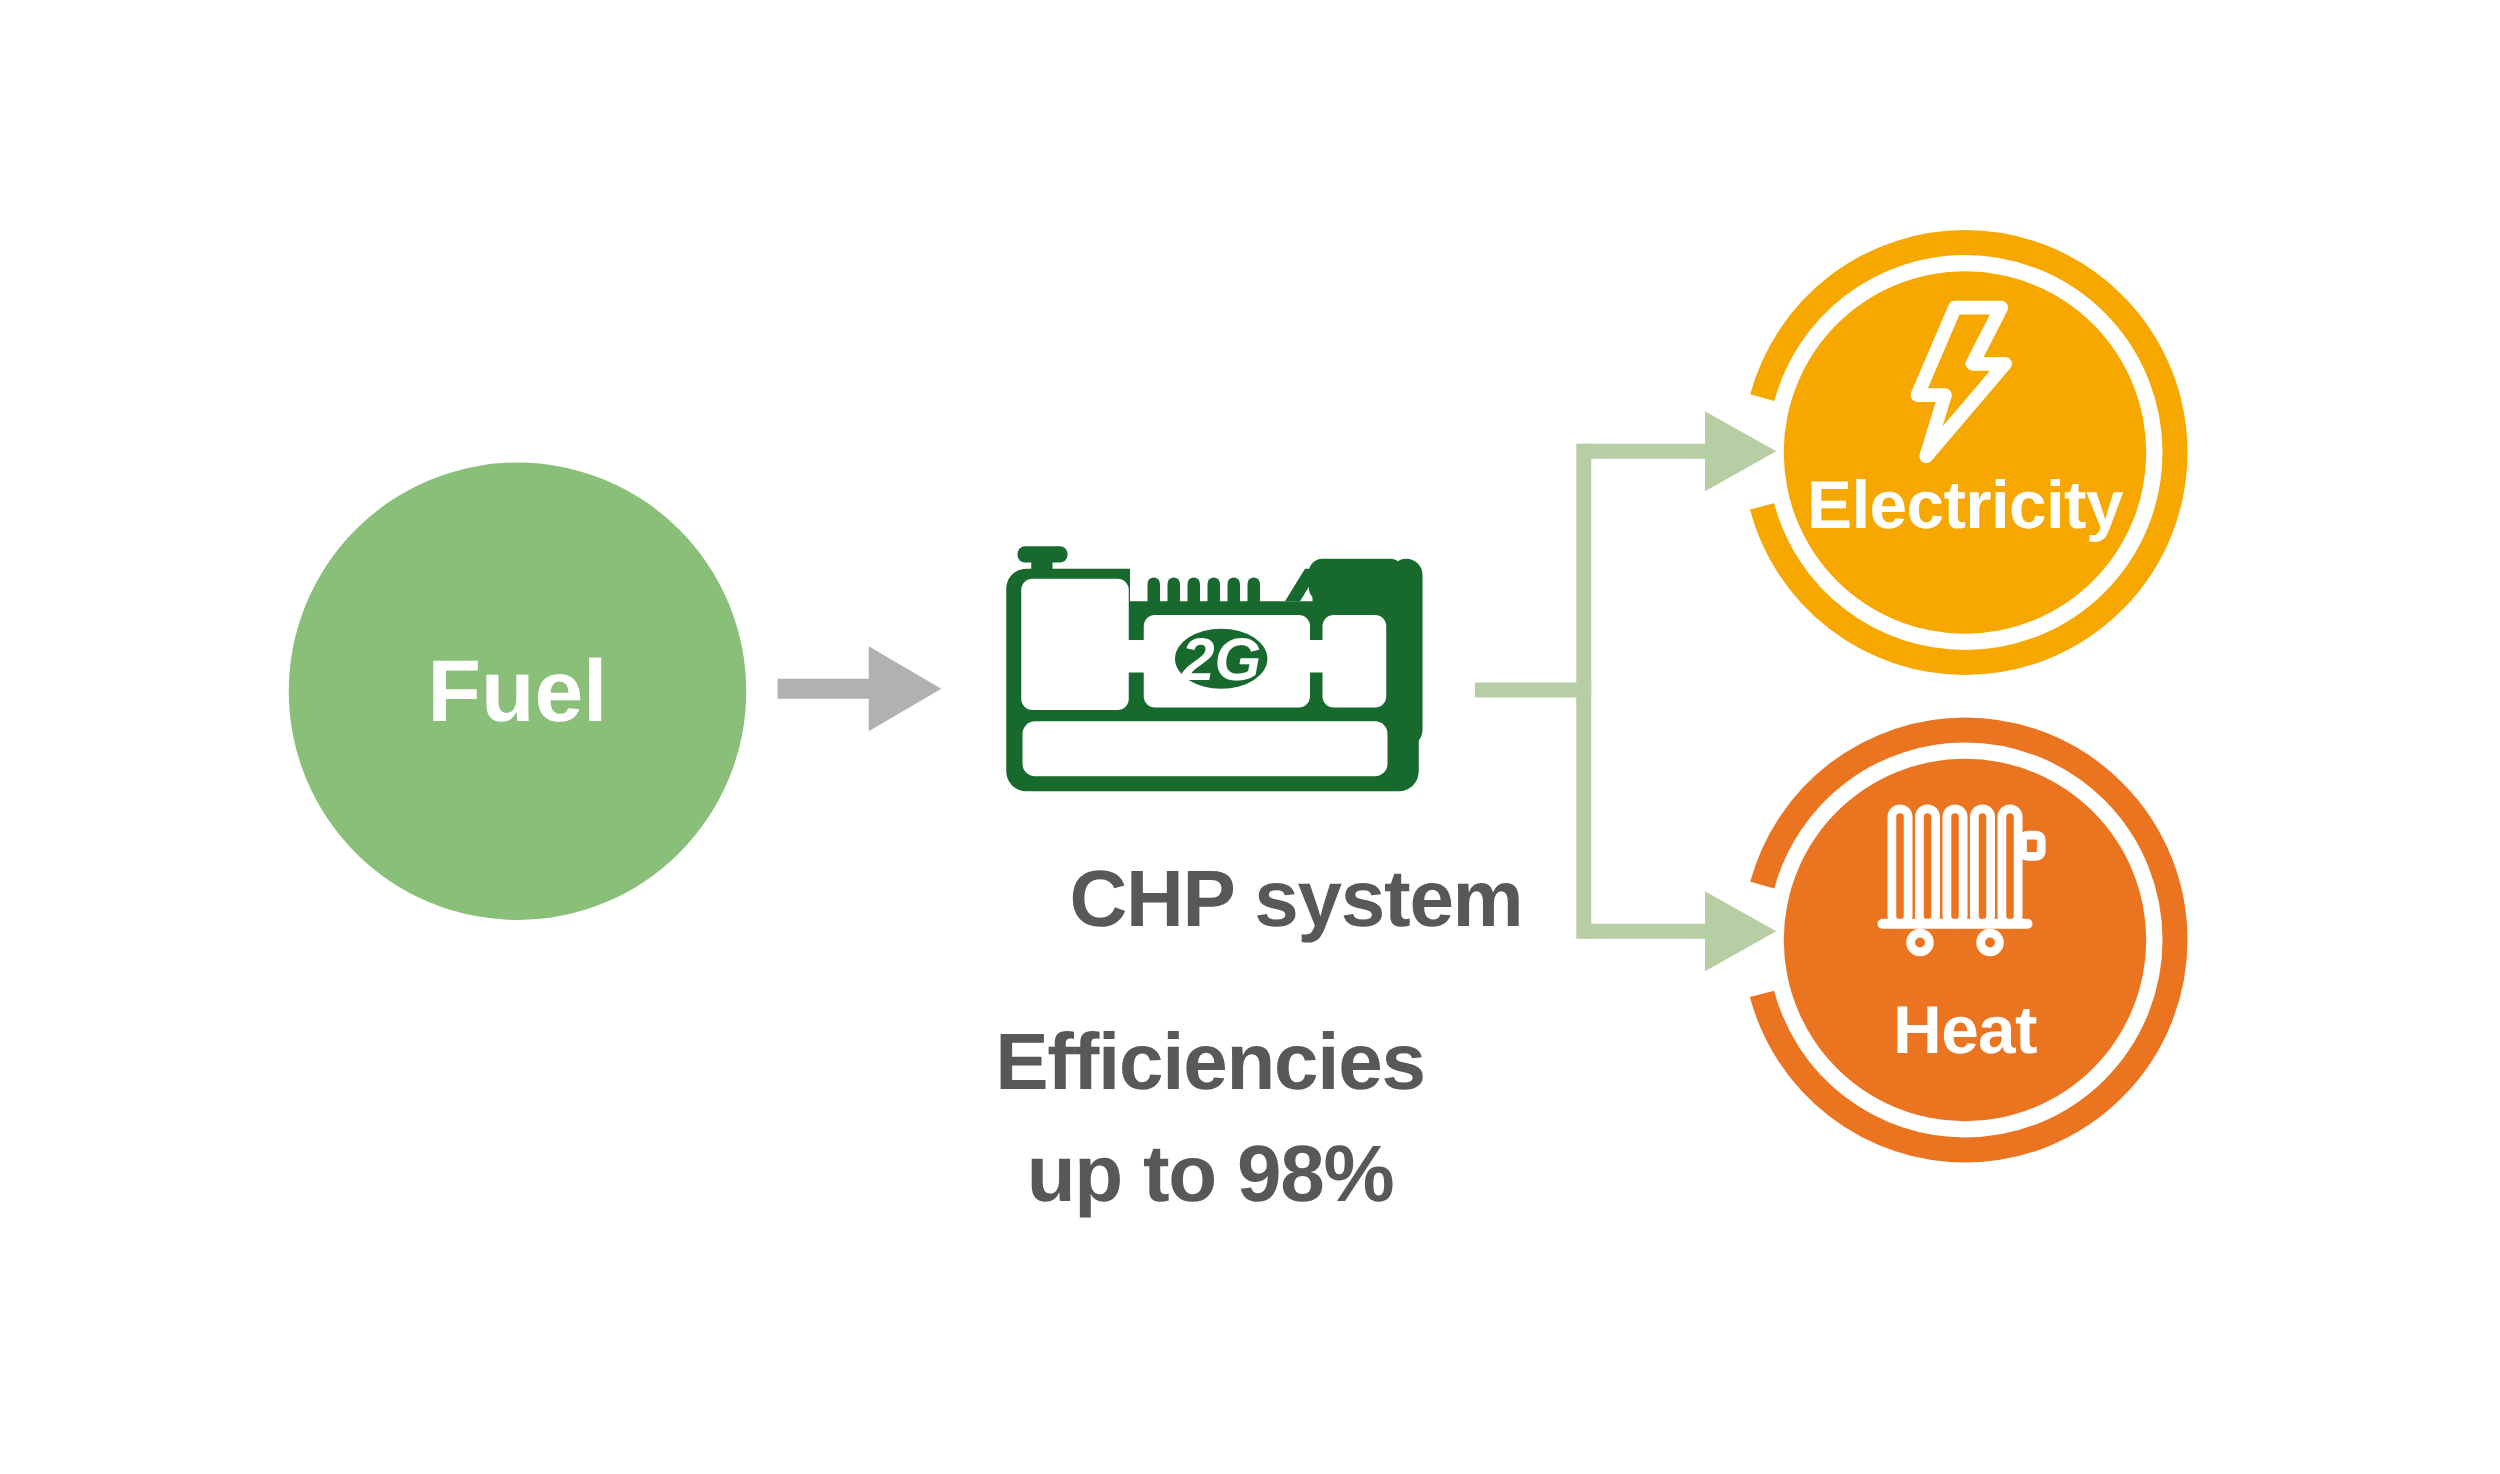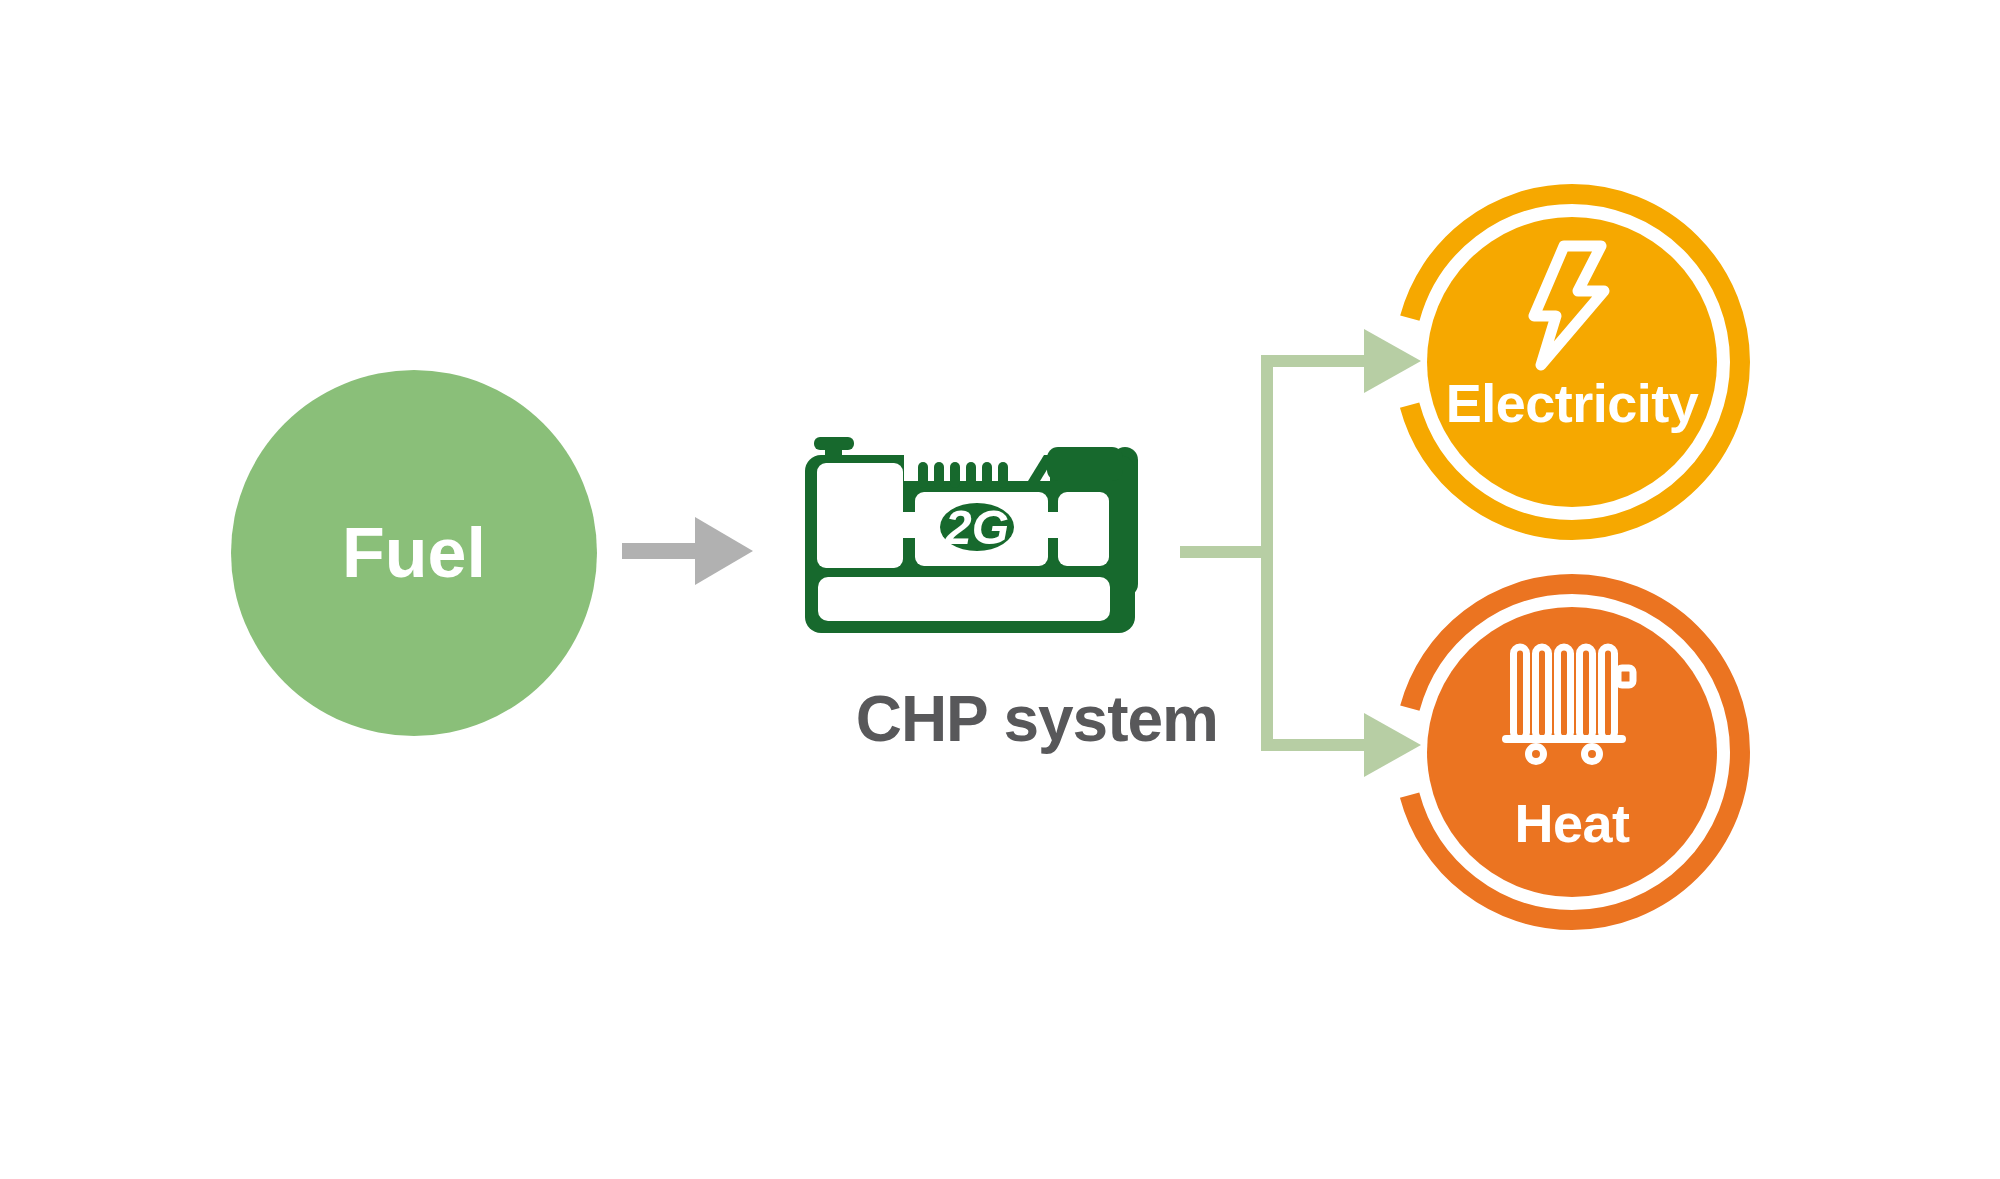--- a/index.html
+++ b/index.html
@@ -138,20 +138,24 @@
     <rect class="white-fill" x="98" y="77" width="22" height="26"></rect>
     <rect class="white-fill" x="243" y="77" width="20" height="26"></rect>
     <rect class="white-fill" x="18" y="142" width="292" height="44" rx="10"></rect>
 
     <ellipse class="green-fill" cx="177" cy="92" rx="37" ry="24"></ellipse>
     <text class="badge-text" x="177" y="109">2G</text>
   </svg>
 
   <div class="abs chp-label">CHP system</div>
 
+  <div class="abs eff-label">
+    <div>Efficiencies</div>
+    <div>up to 98%</div>
+  </div>
 
   <svg class="abs" style="left:1175px; top:325px;" width="250" height="465" viewBox="0 0 250 465">
     <rect class="connector-fill" x="5" y="221" width="93" height="12"></rect>
     <rect class="connector-fill" x="86" y="30" width="12" height="396"></rect>
     <rect class="connector-fill" x="92" y="30" width="99" height="12"></rect>
     <polygon class="connector-fill" points="189,4 189,68 246,36"></polygon>
     <rect class="connector-fill" x="92" y="414" width="99" height="12"></rect>
     <polygon class="connector-fill" points="189,388 189,452 246,420"></polygon>
   </svg>
 

